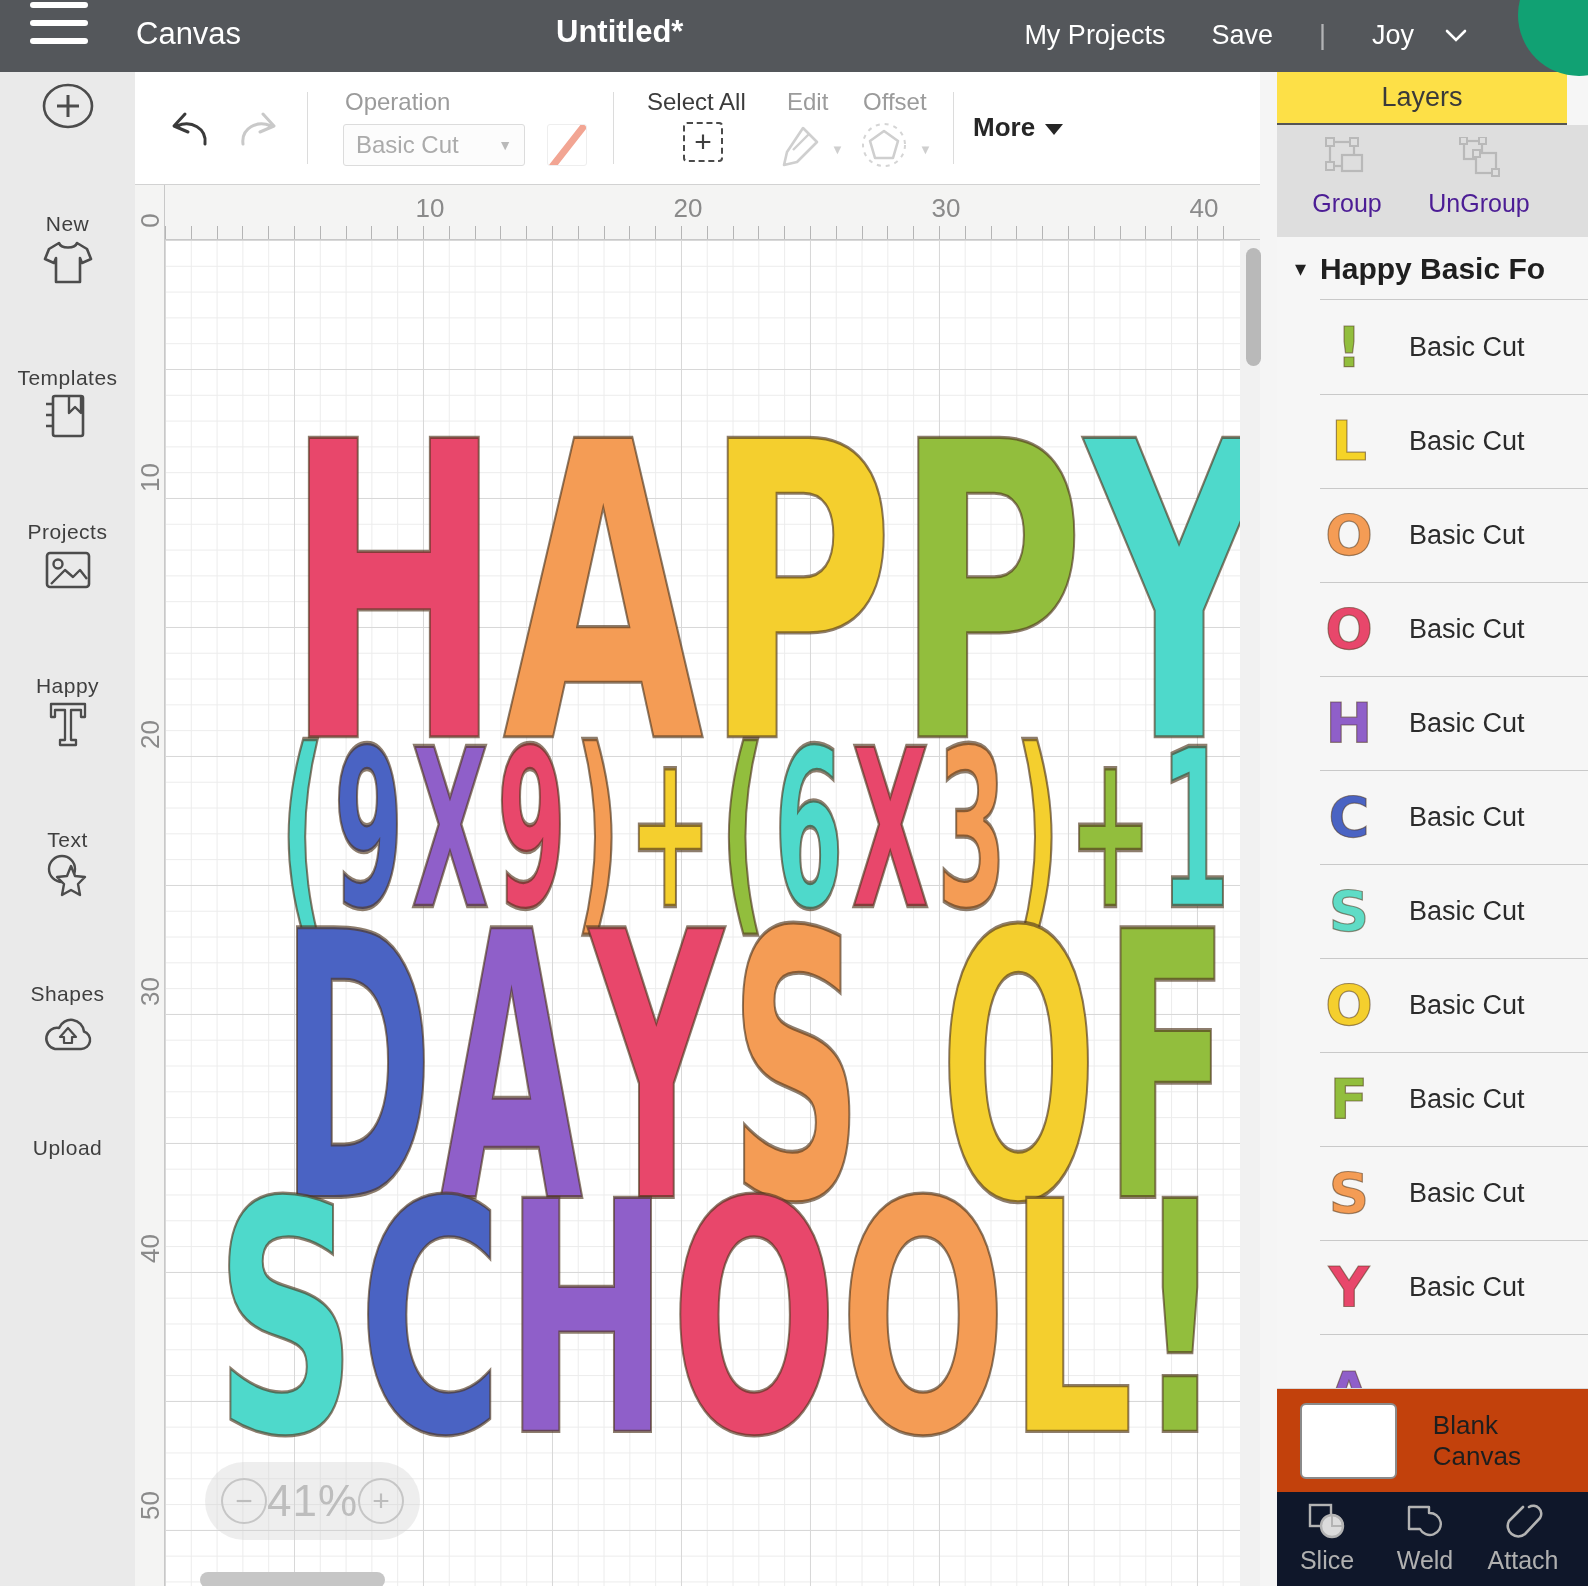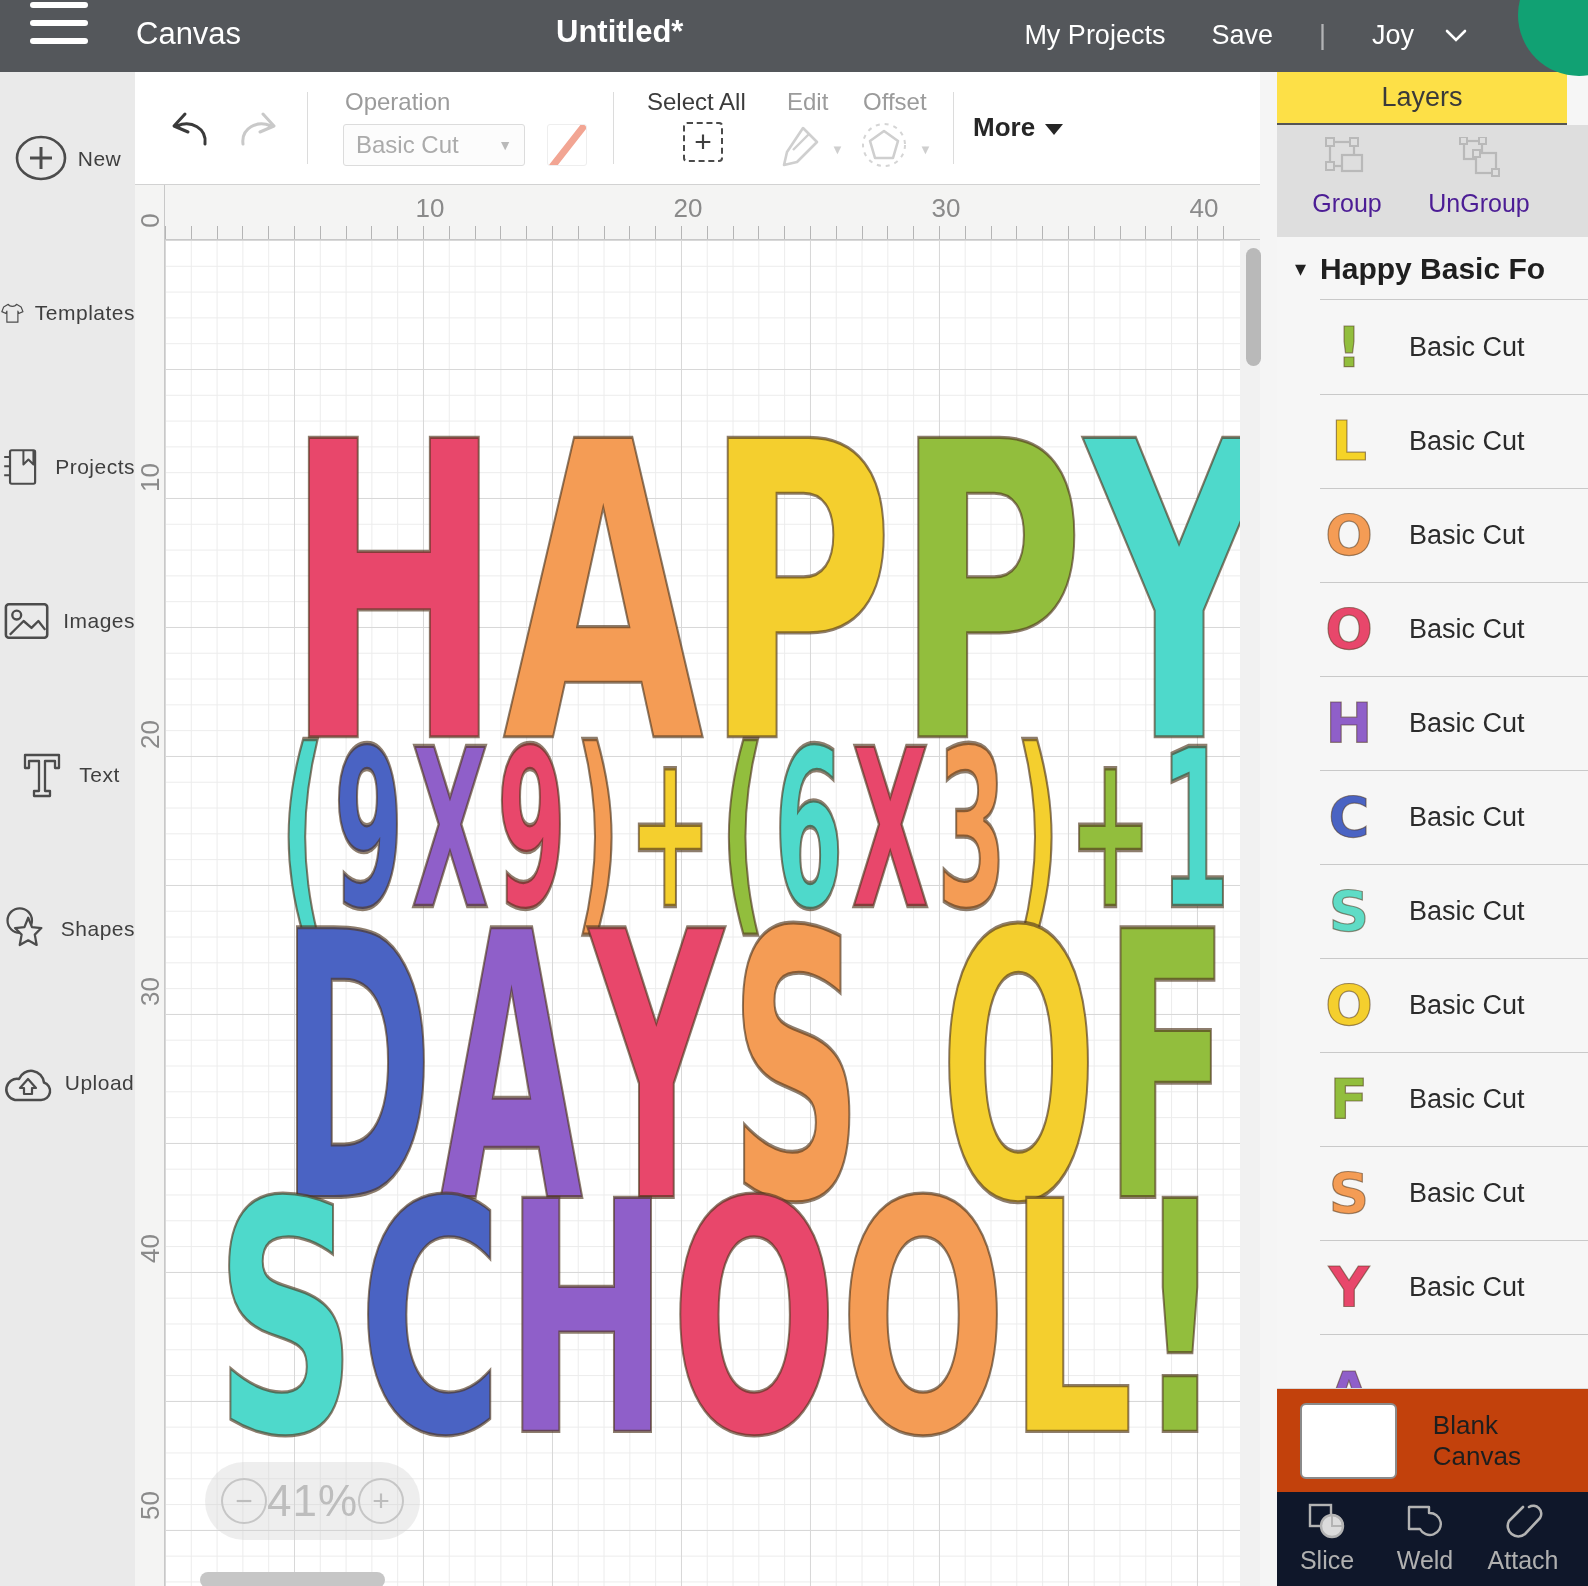--- a/index.html
+++ b/index.html
@@ -14,21 +14,21 @@
   .tb-canvas { position:absolute; left:136px; top:16px; color:#fff; font-size:31px; font-weight:500; }
   .tb-title  { position:absolute; left:556px; top:14px; color:#fff; font-size:31px; font-weight:600; }
   .tb-right  { position:absolute; right:120px; top:20px; display:flex; align-items:center; gap:46px; color:#fff; font-size:27px; }
   .tb-link { cursor:pointer; }
   .tb-sep { color:rgba(255,255,255,.55); font-weight:300; }
   .tb-user { display:flex; align-items:center; gap:30px; cursor:pointer; }
   .make-circle { position:absolute; right:-52px; top:-46px; width:122px; height:122px; border-radius:50%; }
 
   
   .sidebar { position:absolute; left:0; top:72px; width:135px; height:1514px; background:#EAEAEA; z-index:20; }
-  .side-item { height:154px; display:flex; flex-direction:row; align-items:center; justify-content:center; gap:10px; cursor:pointer; }
+  .side-item { height:154px; display:flex; flex-direction:column; align-items:center; justify-content:space-between; gap:10px; cursor:pointer; }
   .side-item:first-child { margin-top:10px; }
   .side-item .lbl { font-size:21px; color:#3f3f3f; letter-spacing:.5px; }
   .side-item svg { display:block; }
 
   
   .toolbar { position:absolute; left:135px; top:72px; width:1125px; height:113px; background:#fff; border-bottom:1px solid #d2d2d2; z-index:10; }
   .tool-divider { position:absolute; top:20px; width:1px; height:72px; background:#dcdcdc; }
   .t-label { position:absolute; font-size:24px; color:#9b9b9b; }
   .t-label.dark { color:#3c3c3c; }
   .undo-btn,.redo-btn { position:absolute; top:34px; width:50px; height:46px; cursor:pointer; }
@@ -150,21 +150,21 @@
           <path d="M5 14 H12 M5 25 H12 M5 36 H12" stroke="#4c4c4c" stroke-width="2.4"></path>
         </svg>
       <span class="lbl">Projects</span>
     </div>
     <div class="side-item">
       <svg width="54" height="52" viewBox="0 0 54 52">
           <rect x="6" y="9" width="42" height="34" rx="3" fill="none" stroke="#4c4c4c" stroke-width="2.6"></rect>
           <circle cx="17" cy="20" r="4.5" fill="none" stroke="#4c4c4c" stroke-width="2.4"></circle>
           <path d="M10 40 L24 26 L32 33 L39 26 L46 35" fill="none" stroke="#4c4c4c" stroke-width="2.4" stroke-linejoin="round"></path>
         </svg>
-      <span class="lbl">Images</span>
+      <span class="lbl">Happy</span>
     </div>
     <div class="side-item">
       <svg width="54" height="52" viewBox="0 0 54 52">
           <path d="M10 6 H44 V19 H40 V12 H30 V42 H35 V47 H19 V42 H24 V12 H14 V19 H10 Z" fill="none" stroke="#4c4c4c" stroke-width="2.3" stroke-linejoin="round"></path>
         </svg>
       <span class="lbl">Text</span>
     </div>
     <div class="side-item">
       <svg width="54" height="52" viewBox="0 0 54 52">
           <circle cx="21" cy="17" r="13" fill="none" stroke="#4c4c4c" stroke-width="2.4"></circle>

